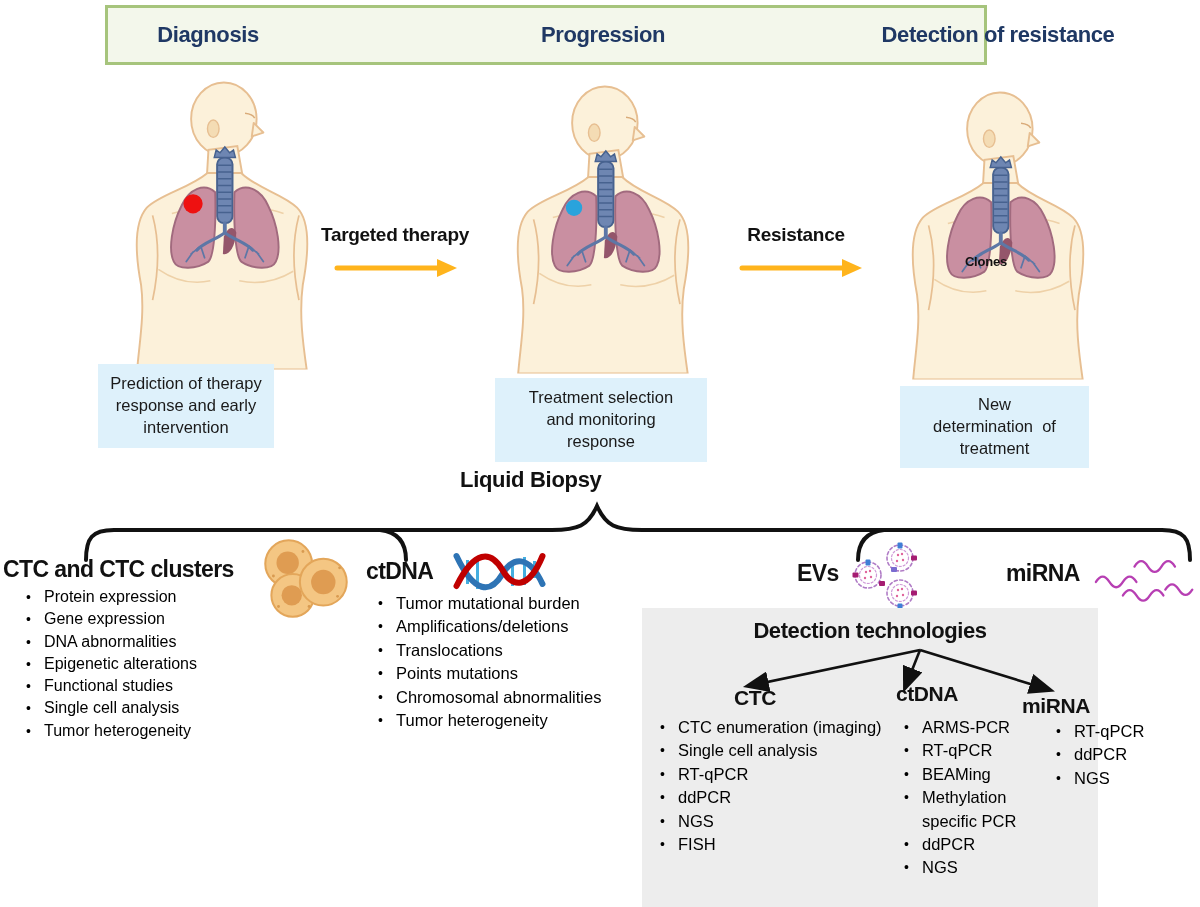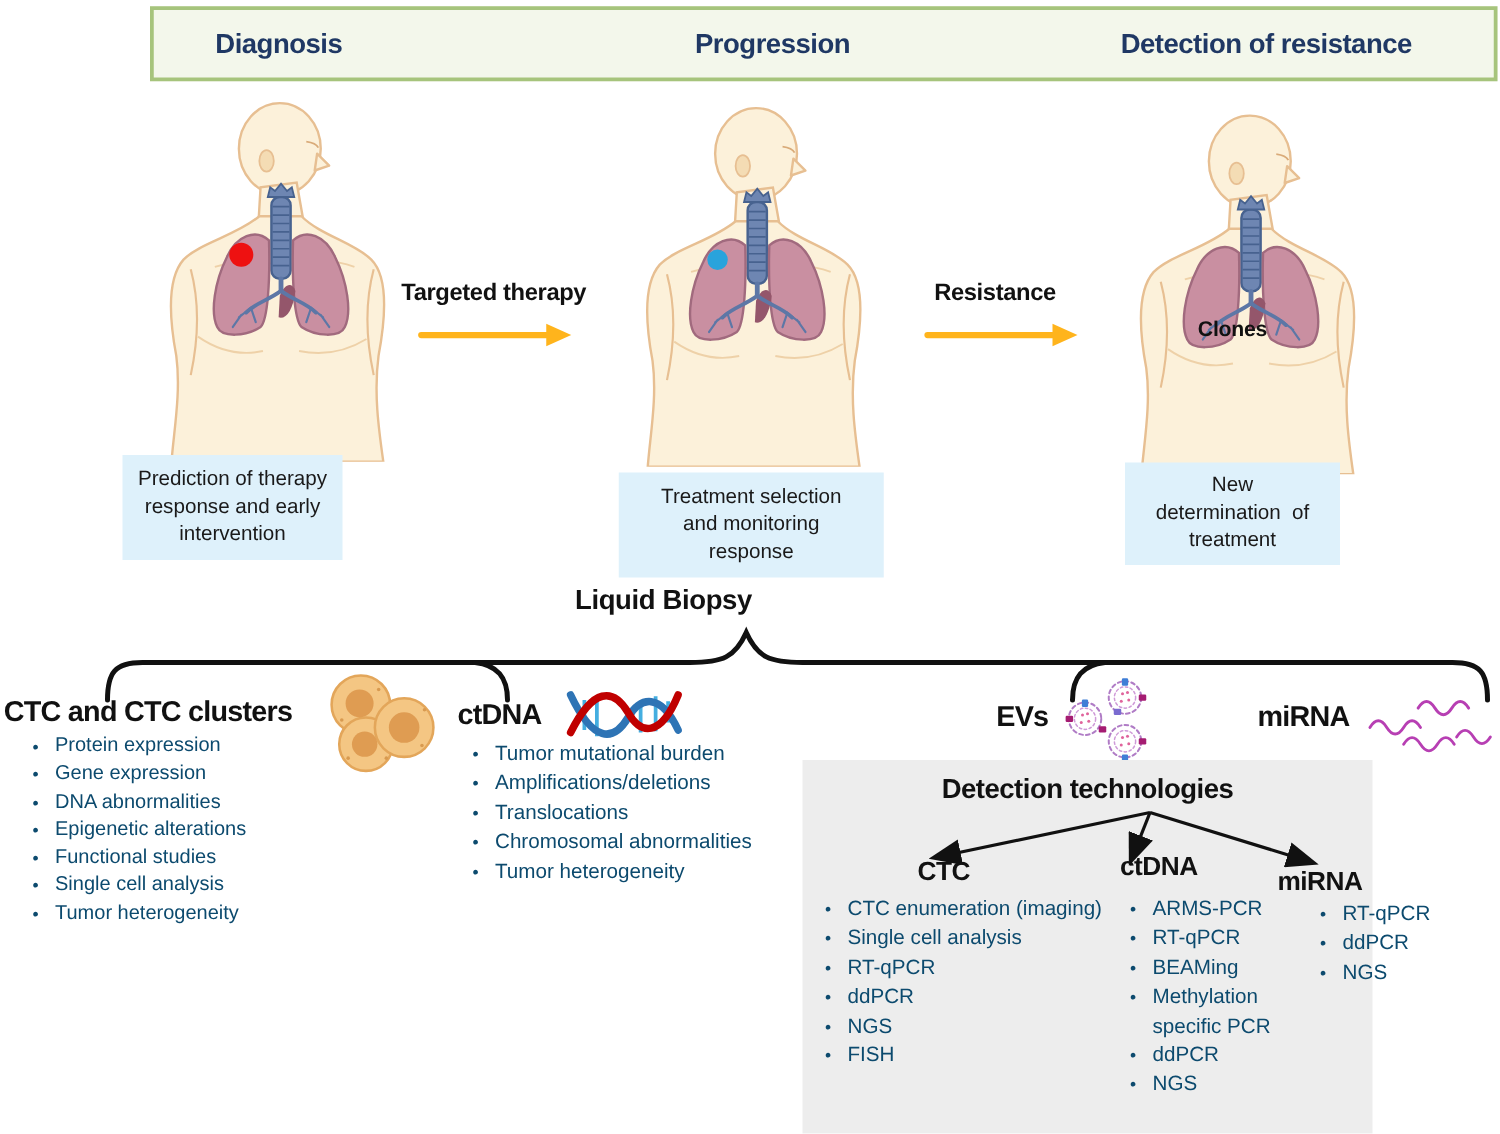--- a/index.html
+++ b/index.html
@@ -3,67 +3,66 @@
 <meta charset="utf-8">
 <style>
   html,body{margin:0;padding:0;background:#fff;}
   #canvas{
     position:relative;width:1200px;height:907px;background:#fff;overflow:hidden;
     font-family:"Liberation Sans","DejaVu Sans",sans-serif;color:#111;
   }
   .abs{position:absolute;}
   
   .banner{
-    left:105px;top:5px;width:1078px;height:60px;
+    left:105px;top:5px;width:882px;height:60px;
     background:var(--banner_bg,#f3f7eb);
     border:3px solid var(--banner_border,#a6c47c);
     box-sizing:border-box;
-    margin-left:15px;
   }
   .banner .phase{
     position:absolute;top:50%;transform:translate(-50%,-50%);
     font-size:22px;font-weight:bold;letter-spacing:-0.4px;
     color:var(--banner_text,#1f3864);white-space:nowrap;
   }
   
   .flow-label{font-size:19px;font-weight:bold;text-align:center;letter-spacing:-0.3px;}
   
   .caption{
     background:var(--caption_bg,#def1fb);
     font-size:16.5px;line-height:1.32;text-align:center;
     white-space:pre-wrap;display:flex;align-items:center;justify-content:center;
     box-sizing:border-box;padding:6px 4px;color:#1a1a1a;
   }
   .big-title{font-size:22px;font-weight:bold;text-align:left;letter-spacing:-0.3px;}
   .cat-title{font-size:23px;font-weight:bold;letter-spacing:-0.6px;white-space:nowrap;}
   
   ul.blist{list-style:none;margin:0;padding:0;}
   ul.blist li{
-    position:relative;padding-left:24px;font-size:16px;line-height:22.3px;color:#0c4a6e;
+    position:relative;padding-left:24px;font-size:16px;line-height:22.3px;color:#000000;
     white-space:nowrap;
   }
   ul.blist.wrap li{white-space:normal;}
   ul.blist li::before{
     content:"\2022";position:absolute;left:6px;top:0;font-size:14px;
   }
   ul.blist.lh23 li{line-height:23.4px;font-size:16.5px;}
   
   .panel{
     left:642px;top:608px;width:456px;height:299px;
     background:var(--panel_bg,#ededed);
   }
   .panel .det-title{
     position:absolute;left:0;top:10px;width:100%;text-align:center;
     font-size:22px;font-weight:bold;letter-spacing:-0.4px;
   }
   .col-title{
     position:absolute;font-size:21px;font-weight:bold;text-align:center;
     width:100px;letter-spacing:-0.4px;
   }
-  .clones{font-size:17px;font-weight:bold;text-align:center;letter-spacing:-0.2px;}
+  .clones{font-size:13px;font-weight:bold;text-align:center;letter-spacing:-0.2px;}
 </style>
 </head>
 <body>
 
 <div id="canvas">
 
   <svg width="0" height="0" style="position:absolute">
     <defs>
       <symbol id="body" viewBox="0 0 216 300">
 
@@ -120,21 +119,21 @@
     <line x1="4" y1="12" x2="104" y2="12" stroke="var(--arrow_orange,#ffb41c)" stroke-width="5" stroke-linecap="round"></line>
     <polygon points="104,3 124,12 104,21" fill="var(--arrow_orange,#ffb41c)"></polygon>
   </svg>
 
   <div class="abs caption" style="left:98px;top:364px;width:176px;height:84px">Prediction of therapy
 response and early
 intervention</div>
   <div class="abs caption" style="left:495px;top:378px;width:212px;height:84px">Treatment selection
 and monitoring
 response</div>
-  <div class="abs caption" style="left:900px;top:370px;width:172px;height:82px">New
+  <div class="abs caption" style="left:900px;top:386px;width:189px;height:82px">New
 determination  of
 treatment</div>
 
   <div class="abs big-title" style="left:460px;top:467px;width:280px">Liquid Biopsy</div>
   <svg class="abs" style="left:0;top:498px" width="1200" height="66" viewBox="0 0 1200 66">
     <path d="M 86 62 C 86 40 92 32 114 32 L 552 32 C 578 32 588 28 597 8 C 606 28 616 32 642 32 L 1162 32 C 1184 32 1190 40 1190 62" fill="none" stroke="#111" stroke-width="4" stroke-linecap="round"></path>
     <path d="M 406 62 C 406 44 398 34 380 32" fill="none" stroke="#111" stroke-width="4" stroke-linecap="round"></path>
     <path d="M 858 62 C 858 44 866 34 884 32" fill="none" stroke="#111" stroke-width="4" stroke-linecap="round"></path>
   </svg>
 
@@ -166,20 +165,21 @@
   <div class="abs cat-title" style="left:366px;top:558px">ctDNA</div>
   <svg class="abs" style="left:452px;top:544px" width="96" height="58" viewBox="0 0 95 58">
     <path d="M 15 16 V 40 M 25 13 V 45 M 60 19 V 42 M 72 13 V 41 M 82 17 V 34" stroke="#44aee0" stroke-width="3"></path>
     <path d="M 4 12 C 22 50 38 50 50 30 C 60 13 76 10 90 40" stroke="#2e74b5" stroke-width="6" fill="none" stroke-linecap="round"></path>
     <path d="M 4 42 C 22 6 38 6 50 26 C 60 44 76 46 90 12" stroke="#c00000" stroke-width="6" fill="none" stroke-linecap="round"></path>
   </svg>
   <ul class="blist lh23 abs" style="left:372px;top:592px;width:300px">
     <li>Tumor mutational burden</li>
     <li>Amplifications/deletions</li>
     <li>Translocations</li>
+    <li>Points mutations</li>
     <li>Chromosomal abnormalities</li>
     <li>Tumor heterogeneity</li>
   </ul>
 
   <div class="abs cat-title" style="left:797px;top:560px">EVs</div>
   <svg class="abs" style="left:846px;top:540px" width="80" height="74" viewBox="0 0 80 72">
     <g stroke-linecap="round">
       <circle cx="54" cy="17" r="13" fill="#fff" stroke="#b07cc6" stroke-width="1.6" stroke-dasharray="3 2.5"></circle>
       <circle cx="54" cy="17" r="8.5" fill="none" stroke="#cf9ad8" stroke-width="1.2" stroke-dasharray="2 2"></circle>
       <circle cx="22" cy="34" r="13" fill="#fff" stroke="#b07cc6" stroke-width="1.6" stroke-dasharray="3 2.5"></circle>

